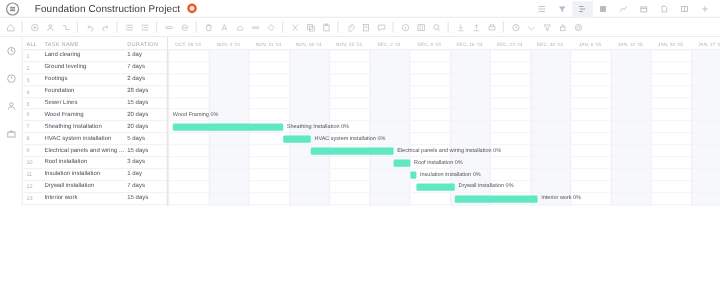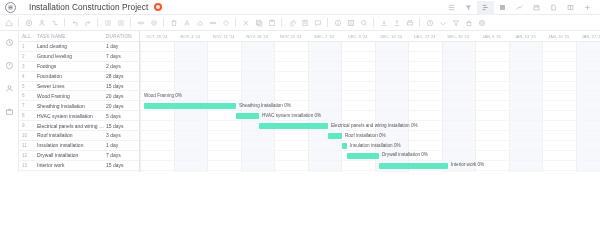--- a/index.html
+++ b/index.html
@@ -126,21 +126,21 @@
 <body>
 
 <div id="app">
 
   <div class="topbar">
     <div class="logo">
       <svg width="7" height="7" viewBox="0 0 10 10">
           <path d="M2 3h6M2 5h6M2 7h6" stroke="currentColor" stroke-width="1.1" fill="none"></path>
         </svg>
     </div>
-    <div class="proj-title">Installation Construction Project</div>
+    <div class="proj-title">Foundation Construction Project</div>
     <div class="rec-dot"></div>
 
     <div class="topbar-right">
       <div class="tbtn">
         <svg width="7" height="7" viewBox="0 0 10 10">
             <path d="M1 2h8M1 5h8M1 8h8" stroke="currentColor" stroke-width="1" fill="none"></path>
           </svg>
         </div>
       <div class="tbtn">
         <svg width="7" height="7" viewBox="0 0 10 10">

